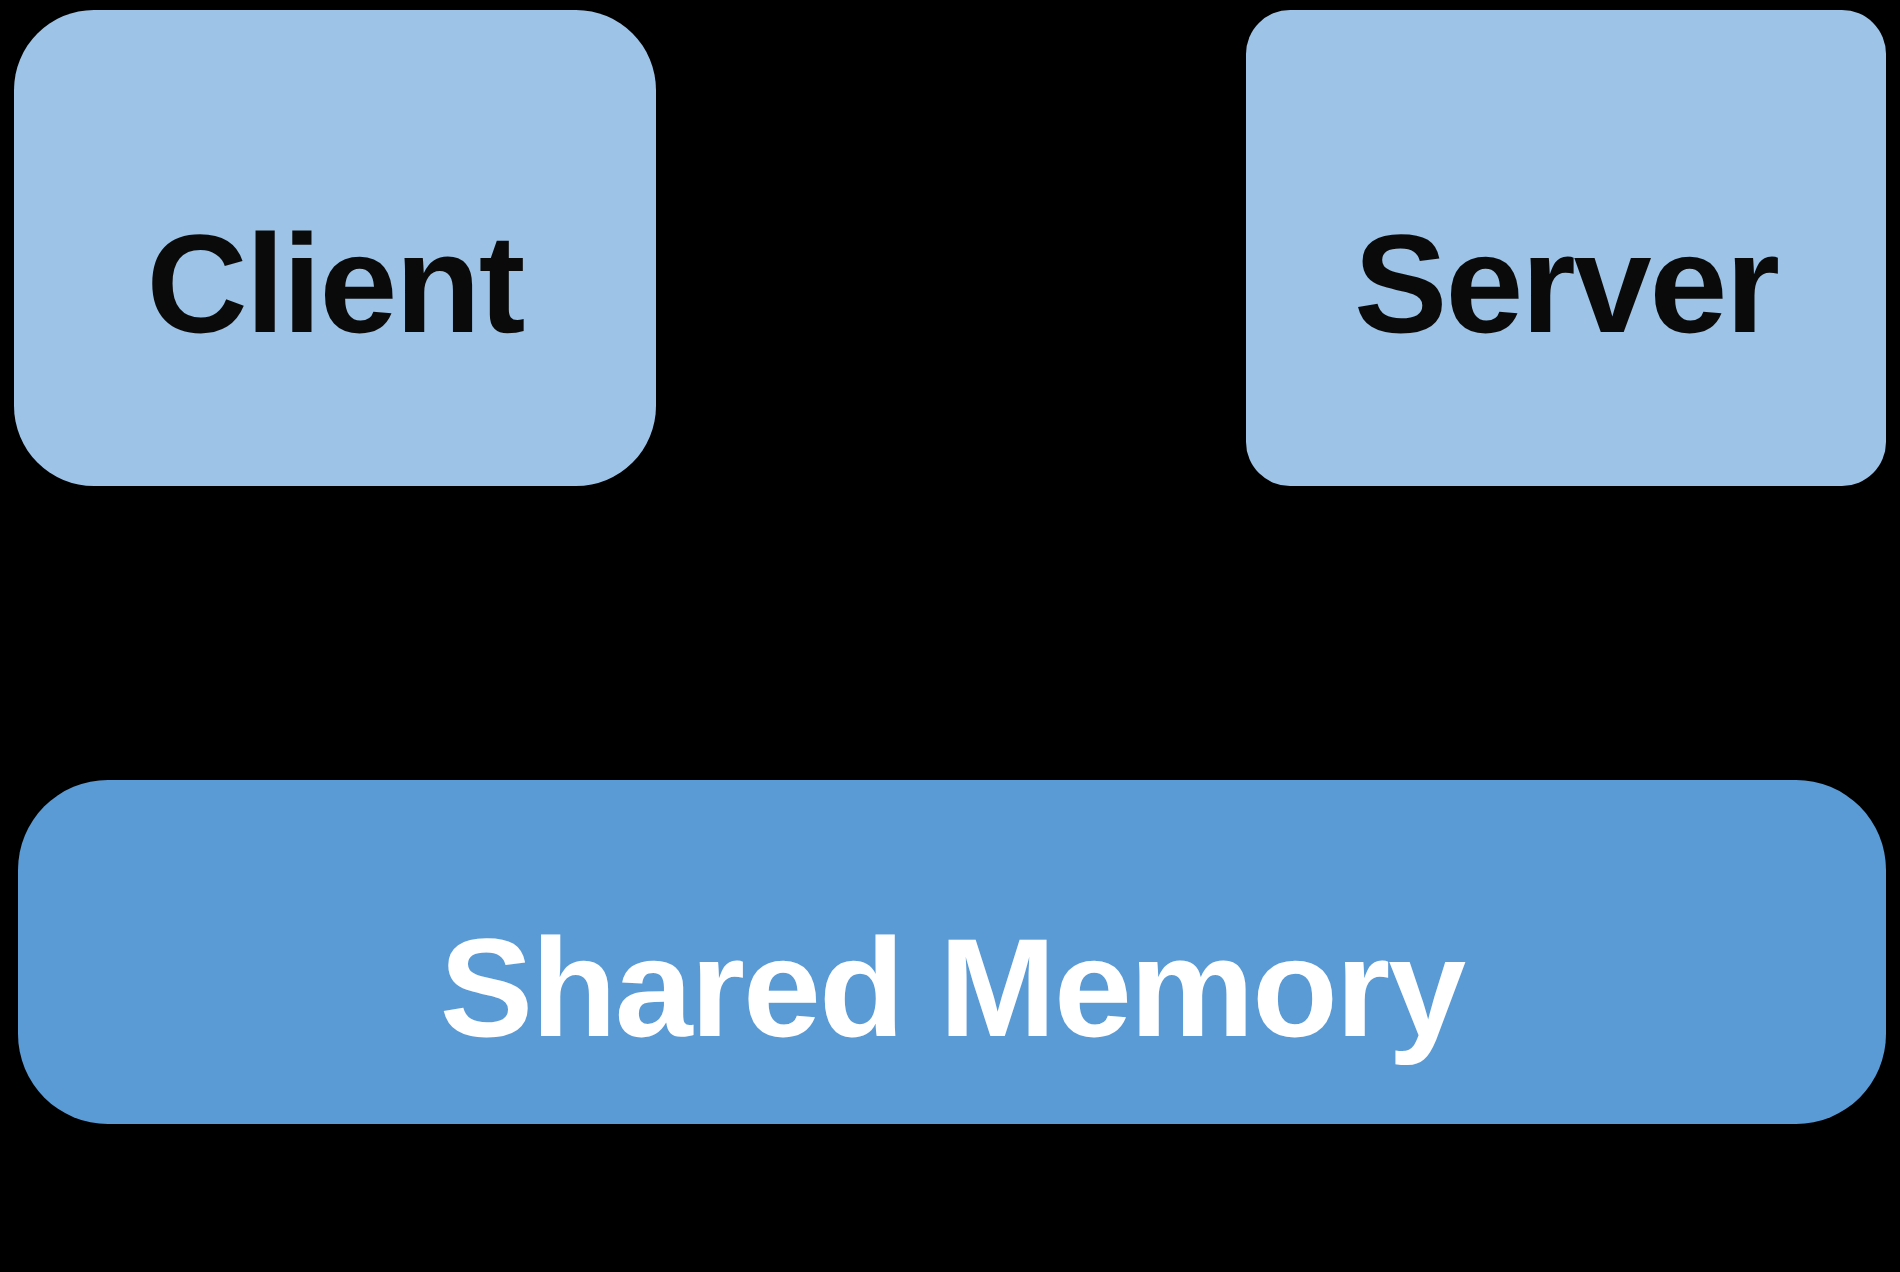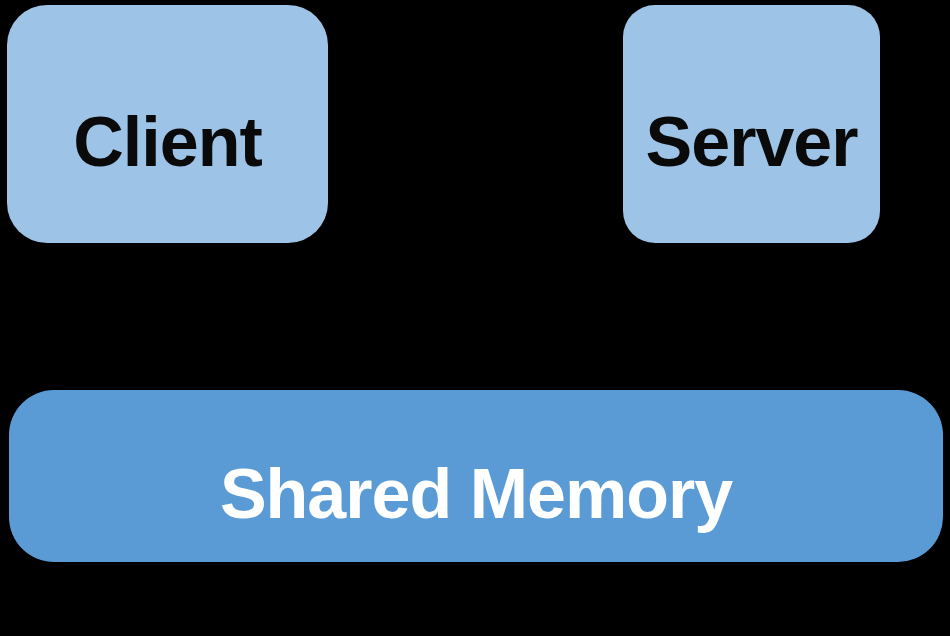--- a/index.html
+++ b/index.html
@@ -36,23 +36,23 @@
   .node-client {
     left: 7px;
     top: 5px;
     width: 321px;
     height: 238px;
     border-radius: 40px;
   }
   .node-server {
     left: 623px;
     top: 5px;
-    width: 257px;
+    width: 320px;
     height: 238px;
-    border-radius: 32px;
+    border-radius: 22px;
   }
   .node-shared-memory {
     left: 9px;
     top: 390px;
     width: 934px;
     height: 172px;
     border-radius: 45px;
   }
 </style>
 </head>

